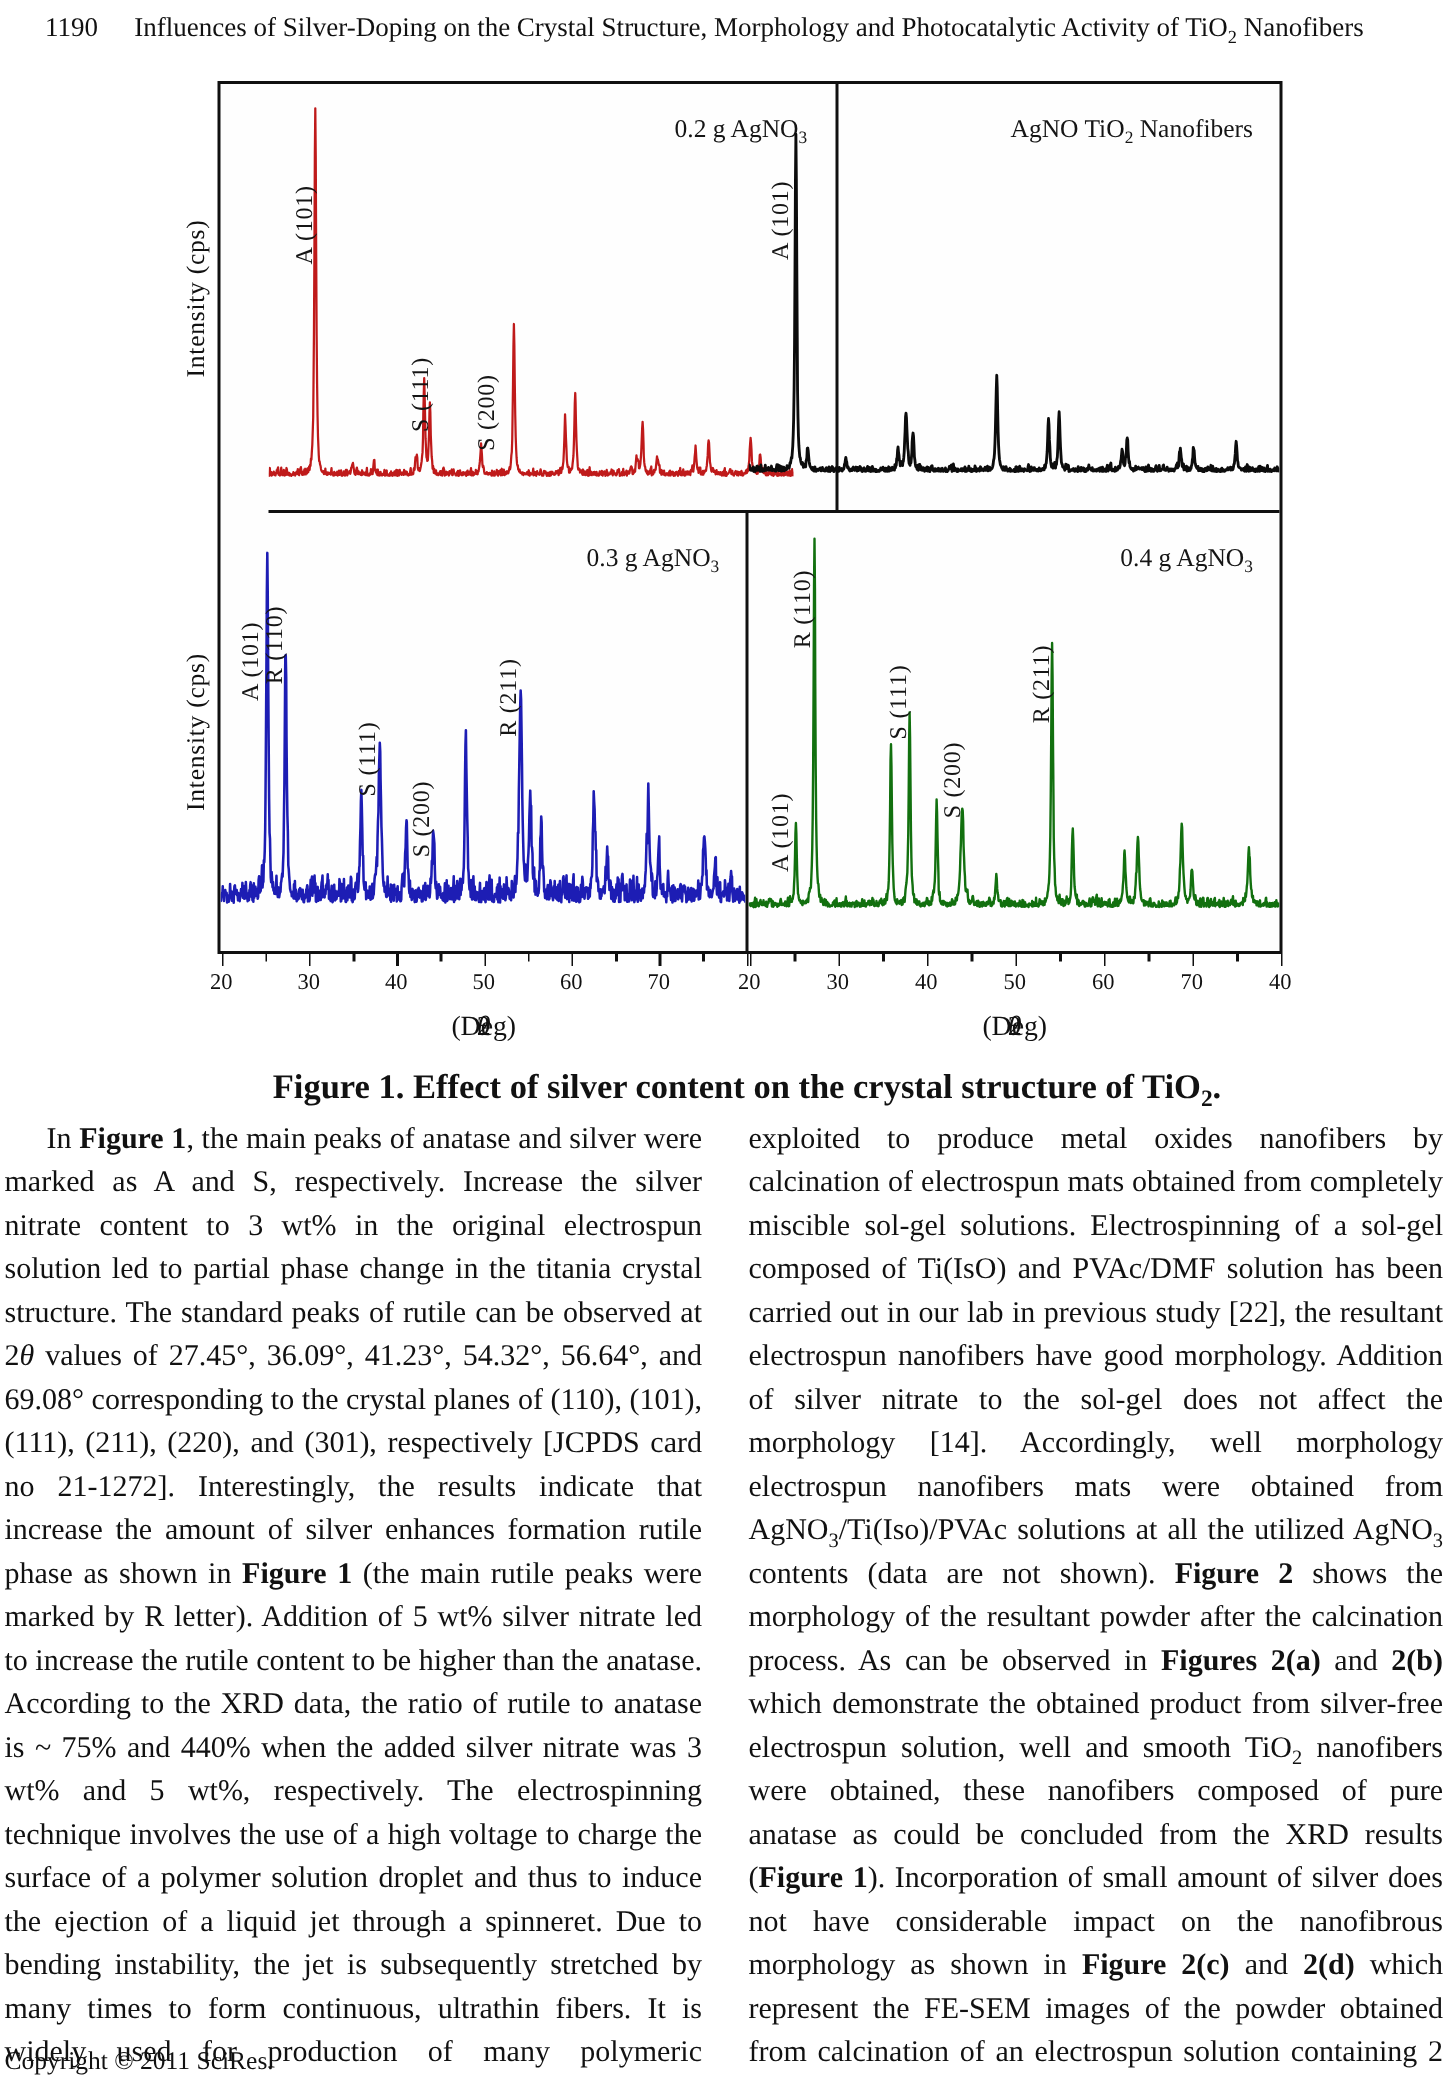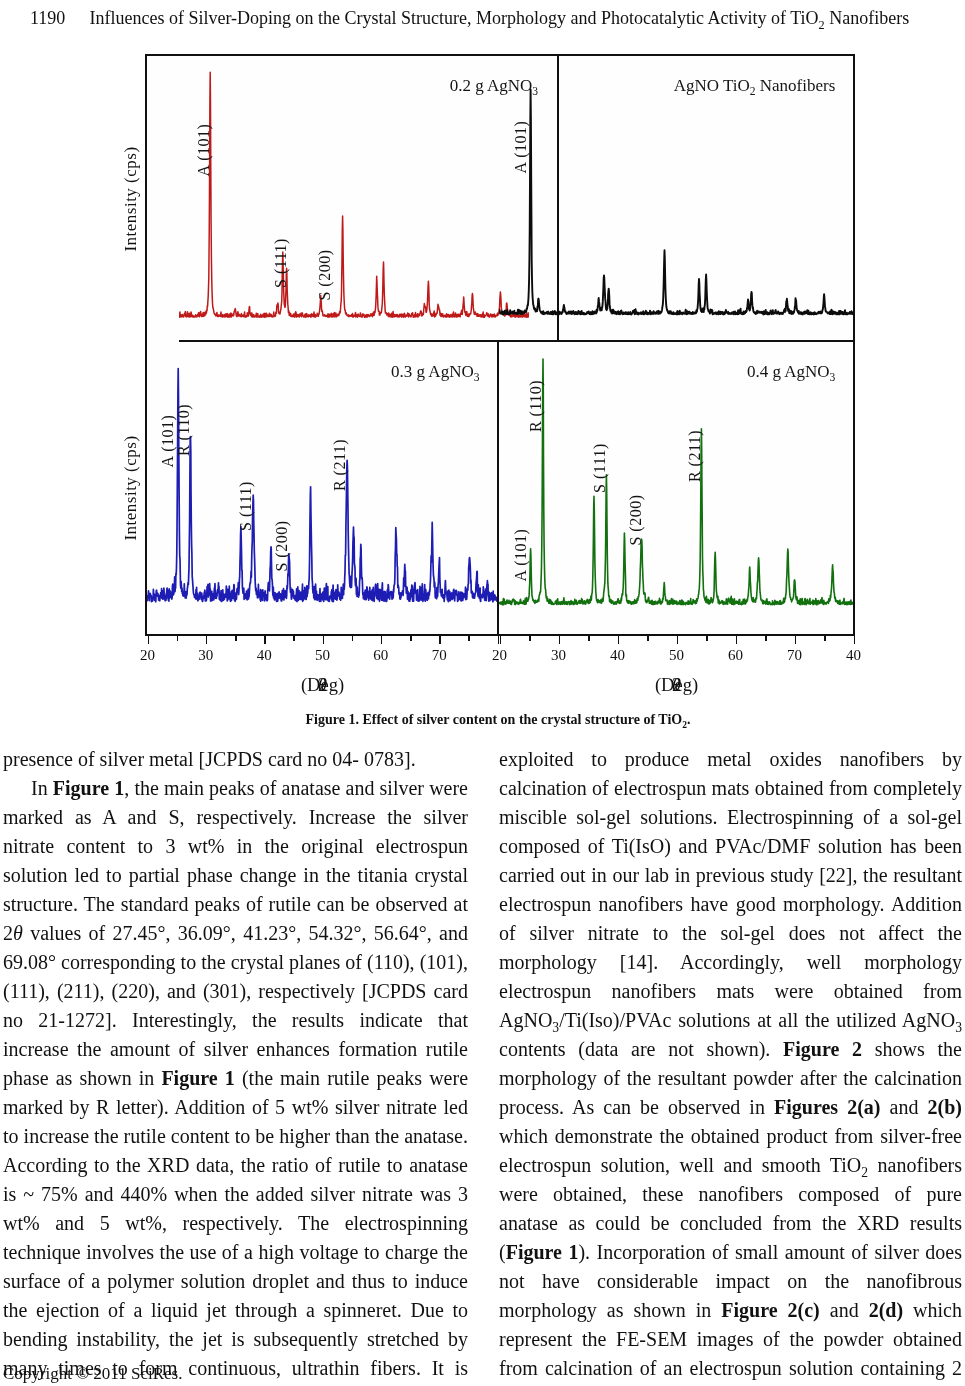--- a/index.html
+++ b/index.html
@@ -30,21 +30,21 @@
   .tick.minor{height:5px;}
   .tick-labels{position:relative;height:22px;width:711px;font-size:15px;}
   .tick-labels span{position:absolute;top:0;transform:translateX(-50%);}
   .xlabels{position:relative;height:30px;width:711px;font-size:18.5px;}
   .xlabels span{position:absolute;top:3px;transform:translateX(-50%);white-space:nowrap;}
   .ylabel{position:absolute;left:13px;transform:translate(-50%,-50%) rotate(-90deg);
     font-size:17px;white-space:nowrap;letter-spacing:.5px;}
   .ylabel.row1{top:145px;}
   .ylabel.row2{top:434px;}
   .caption{margin-top:13px;margin-left:27px;width:706px;text-align:center;
-    font-size:14px;font-weight:bold;}
+    font-size:23px;font-weight:bold;}
   
   .column{position:absolute;top:745px;font-size:20px;line-height:29px;text-align:justify;}
   .column p{margin:0;}
   .column p.indent{text-indent:28px;}
   .col-left{left:3px;width:465px;}
   .col-right{left:499px;width:463px;}
   
   .footer-left{position:absolute;left:3px;top:1364px;font-size:17px;}
   .footer-right{position:absolute;right:4px;top:1362px;font-size:18px;font-weight:bold;font-style:italic;margin-top:24px;}
 </style>
@@ -153,21 +153,20 @@
           <span>2</span>
           <span style="font-style: italic;">θ</span>
           <span> (Deg)</span>
         </span>
       </div>
   </div>
   <div class="caption"><span style="font-weight: bold;">Figure 1. Effect of silver content on the crystal structure of TiO</span><sub style="font-weight: bold;">2</sub><span style="font-weight: bold;">.</span></div>
 </div>
 
 <div class="column col-left">
-    <p><span>presence of silver metal [JCPDS card no 04- 0783].</span></p>
     <p class="indent"><span>In </span><span style="font-weight: bold;">Figure 1</span><span>, the main peaks of anatase and silver were marked as A and S, respectively. Increase the silver nitrate content to 3 wt% in the original electrospun solution led to partial phase change in the titania crystal structure. The standard peaks of rutile can be observed at 2</span><span style="font-style: italic;">θ</span><span> values of 27.45°, 36.09°, 41.23°, 54.32°, 56.64°, and 69.08° corresponding to the crystal planes of (110), (101), (111), (211), (220), and (301), respectively [JCPDS card no 21-1272]. Interestingly, the results indicate that increase the amount of silver enhances formation rutile phase as shown in </span><span style="font-weight: bold;">Figure 1</span><span> (the main rutile peaks were marked by R letter). Addition of 5 wt% silver nitrate led to increase the rutile content to be higher than the anatase. According to the XRD data, the ratio of rutile to anatase is ~ 75% and 440% when the added silver nitrate was 3 wt% and 5 wt%, respectively. The electrospinning technique involves the use of a high voltage to charge the surface of a polymer solution droplet and thus to induce the ejection of a liquid jet through a spinneret. Due to bending instability, the jet is subsequently stretched by many times to form continuous, ultrathin fibers. It is widely used for production of many polymeric nanofibers. Moreover, the electrospinning process has been</span></p>
   </div>
 <div class="column col-right">
     <p><span>exploited to produce metal oxides nanofibers by calcination of electrospun mats obtained from completely miscible sol-gel solutions. Electrospinning of a sol-gel composed of Ti(IsO) and PVAc/DMF solution has been carried out in our lab in previous study [22], the resultant electrospun nanofibers have good morphology. Addition of silver nitrate to the sol-gel does not affect the morphology [14]. Accordingly, well morphology electrospun nanofibers mats were obtained from AgNO</span><sub>3</sub><span>/Ti(Iso)/PVAc solutions at all the utilized AgNO</span><sub>3</sub><span> contents (data are not shown). </span><span style="font-weight: bold;">Figure 2</span><span> shows the morphology of the resultant powder after the calcination process. As can be observed in </span><span style="font-weight: bold;">Figures 2(a)</span><span> and </span><span style="font-weight: bold;">2(b)</span><span> which demonstrate the obtained product from silver-free electrospun solution, well and smooth TiO</span><sub>2</sub><span> nanofibers were obtained, these nanofibers composed of pure anatase as could be concluded from the XRD results (</span><span style="font-weight: bold;">Figure 1</span><span>). Incorporation of small amount of silver does not have considerable impact on the nanofibrous morphology as shown in </span><span style="font-weight: bold;">Figure 2(c)</span><span> and </span><span style="font-weight: bold;">2(d)</span><span> which represent the FE-SEM images of the powder obtained from calcination of an electrospun solution containing 2 wt% AgNO</span></p>
   </div>
 
 <div class="footer-left">Copyright © 2011 SciRes.</div>
 <div class="footer-right">MSA</div>
 
 </body></html>

